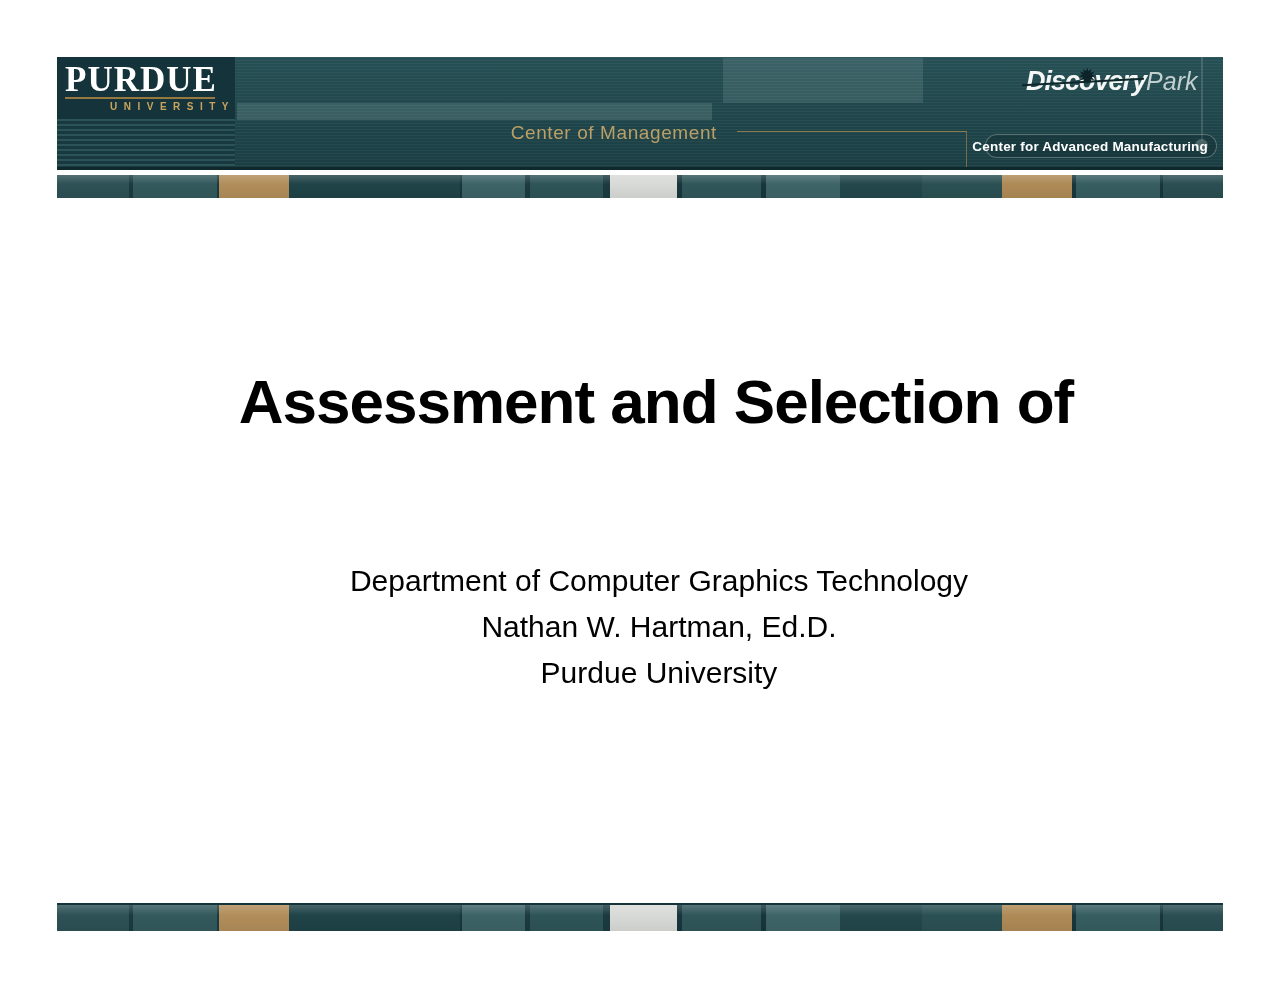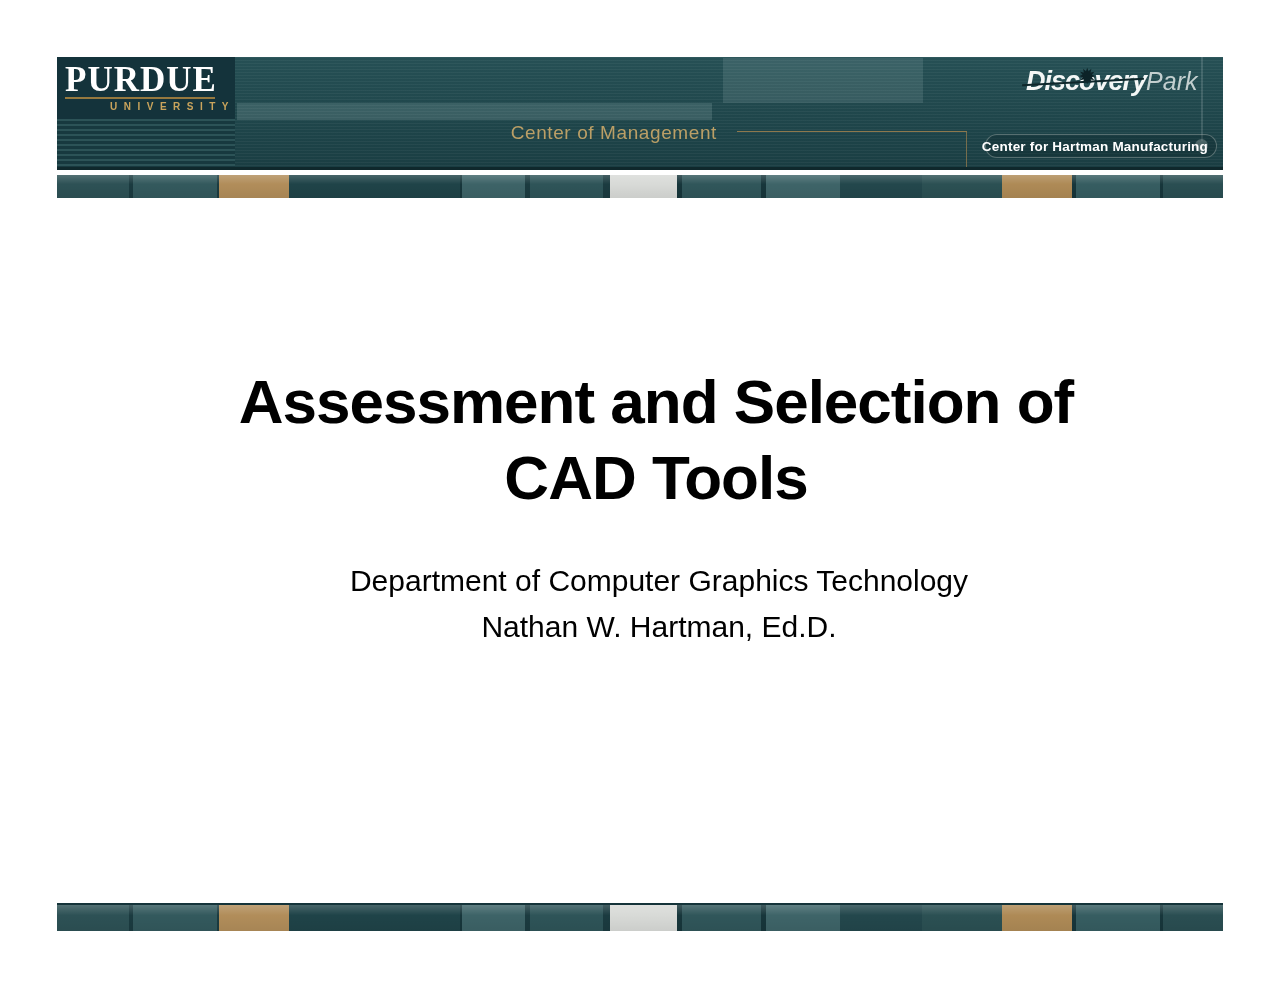--- a/index.html
+++ b/index.html
@@ -108,21 +108,21 @@
 
     <div class="discovery">
       <span class="disc">Discovery</span><span class="park">Park</span>
       <span class="disc-star">✹</span>
       <span class="disc-swoosh"></span>
     </div>
 
     <div class="scan-v"></div>
     <div class="scan-circle"></div>
     <div class="cam-capsule">
-      <span class="cam-label">Center for Hartman Manufacturing</span>
+      <span class="cam-label">Center for Advanced Manufacturing</span>
     </div>
   </div>
 
   <div class="strip strip-top">
       <div class="block" style="width: 72px; background-color: rgb(45, 81, 85);"></div>
       <div class="block" style="width: 4px; background-color: rgb(27, 59, 64);"></div>
       <div class="block" style="width: 84px; background-color: rgb(51, 89, 93);"></div>
       <div class="block" style="width: 2px; background-color: rgb(27, 59, 64);"></div>
       <div class="block" style="width: 70px; background-color: rgb(177, 141, 90);"></div>
       <div class="block" style="width: 171px; background-color: rgb(31, 67, 72);"></div>
@@ -138,25 +138,26 @@
       <div class="block" style="width: 74px; background-color: rgb(62, 100, 104);"></div>
       <div class="block" style="width: 82px; background-color: rgb(35, 71, 76);"></div>
       <div class="block" style="width: 80px; background-color: rgb(43, 80, 83);"></div>
       <div class="block" style="width: 70px; background-color: rgb(174, 138, 86);"></div>
       <div class="block" style="width: 4px; background-color: rgb(23, 54, 59);"></div>
       <div class="block" style="width: 84px; background-color: rgb(54, 93, 97);"></div>
       <div class="block" style="width: 3px; background-color: rgb(23, 54, 59);"></div>
       <div class="block" style="width: 60px; background-color: rgb(42, 78, 82);"></div>
     </div>
 
-  <h1 class="title"><span>Assessment and Selection of</span><br><span>CAD Tools</span></h1>
+  <h1 class="title"><span>Assessment and Selection of</span><br></h1>
 
   <div class="byline">
     <div>Department of Computer Graphics Technology</div>
     <div>Nathan W. Hartman, Ed.D.</div>
+    <div>Purdue University</div>
   </div>
 
   <div class="strip strip-bottom">
       <div class="block" style="width: 72px; background-color: rgb(45, 81, 85);"></div>
       <div class="block" style="width: 4px; background-color: rgb(27, 59, 64);"></div>
       <div class="block" style="width: 84px; background-color: rgb(51, 89, 93);"></div>
       <div class="block" style="width: 2px; background-color: rgb(27, 59, 64);"></div>
       <div class="block" style="width: 70px; background-color: rgb(177, 141, 90);"></div>
       <div class="block" style="width: 171px; background-color: rgb(31, 67, 72);"></div>
       <div class="block" style="width: 2px; background-color: rgb(23, 54, 59);"></div>

